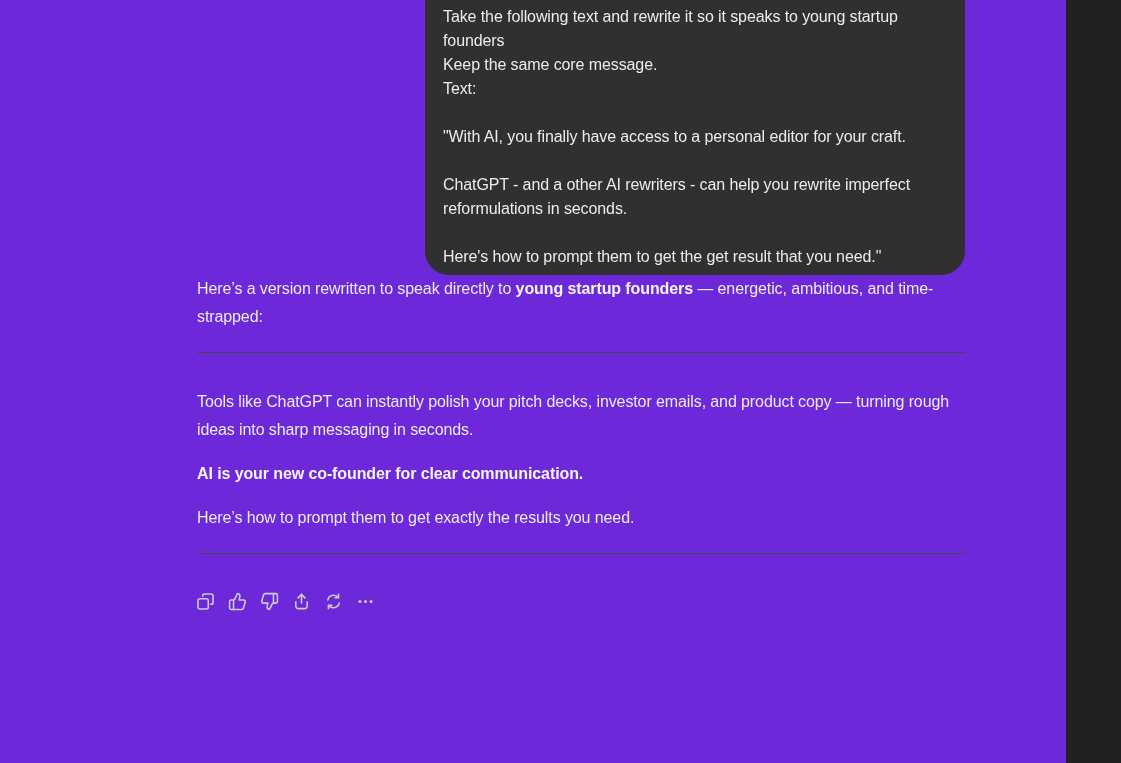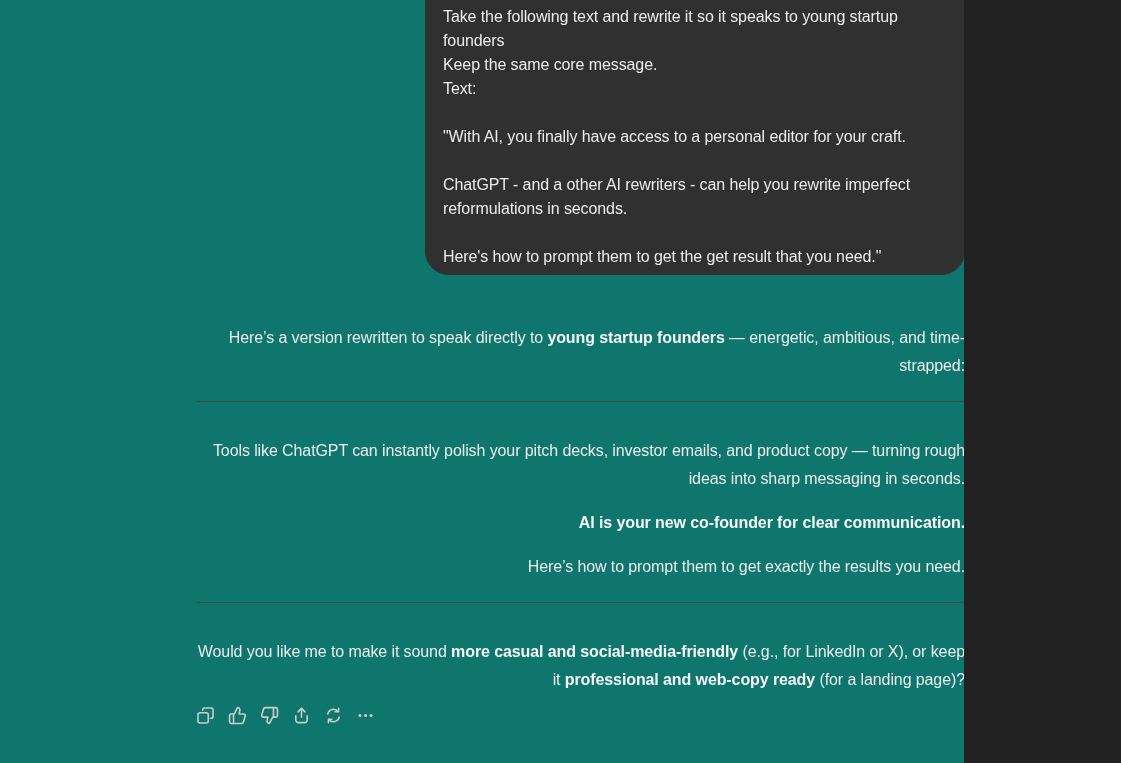--- a/index.html
+++ b/index.html
@@ -4,22 +4,22 @@
 <style>
   * { margin: 0; padding: 0; box-sizing: border-box; }
   html, body {
     width: 1121px; height: 763px;
     overflow: hidden;
     background: #212121;
     font-family: "Liberation Sans", "DejaVu Sans", sans-serif;
   }
   .viewport {
     position: relative;
-    width: 964px; height: 763px;
-    background: #0f766e;
+    width: 1066px; height: 763px;
+    background: #6d28d9;
     overflow: hidden;
   }
   .content-col {
     position: absolute;
     left: 197px; top: 0;
     width: 768px;
   }
   
   .user-row {
     display: flex;
@@ -32,26 +32,24 @@
     border-radius: 24px;
     padding: 29px 18px 6px 18px;
     color: #ececec;
     font-size: 16px;
     line-height: 24px;
     white-space: pre-wrap;
     letter-spacing: -0.1px;
   }
   
   .assistant {
-    margin-top: 49px;
     color: #ececec;
     font-size: 16px;
     line-height: 28px;
     letter-spacing: -0.1px;
-    text-align: right;
   }
   .assistant p { margin: 0; }
   .assistant p + p { margin-top: 16px; }
   .assistant .b { font-weight: 700; color: #f5f5f5; }
   .assistant hr {
     border: none;
     border-top: 1px solid #474747;
     height: 0;
     margin: 21px 0 35px 0;
   }
@@ -108,21 +106,20 @@
       <hr>
 
       <p><span>Tools like ChatGPT can instantly polish your pitch decks, investor emails, and product copy — turning rough ideas into sharp messaging in seconds.</span></p>
 
       <p><span class="b">AI is your new co-founder for clear communication.</span></p>
 
       <p><span>Here’s how to prompt them to get exactly the results you need.</span></p>
 
       <hr>
 
-      <p><span>Would you like me to make it sound </span><span class="b">more casual and social-media-friendly</span><span> (e.g., for LinkedIn or X), or keep it </span><span class="b">professional and web-copy ready</span><span> (for a landing page)?</span></p>
 
       <div class="action-bar">
 
         <button class="action-btn" aria-label="Copy">
           <span style="display:flex">
             <svg viewBox="0 0 24 24" width="19" height="19" style="stroke:currentColor;fill:none;stroke-width:2;stroke-linecap:round;stroke-linejoin:round">
               <rect x="2.5" y="8.5" width="13" height="13" rx="2.5"></rect>
               <path d="M8.5 5.5v-.7a2.3 2.3 0 0 1 2.3-2.3h8.4a2.3 2.3 0 0 1 2.3 2.3v8.4a2.3 2.3 0 0 1-2.3 2.3h-.7"></path>
             </svg>
           </span>

